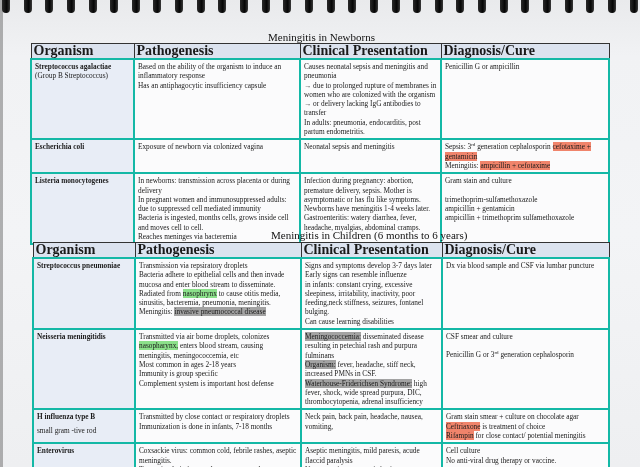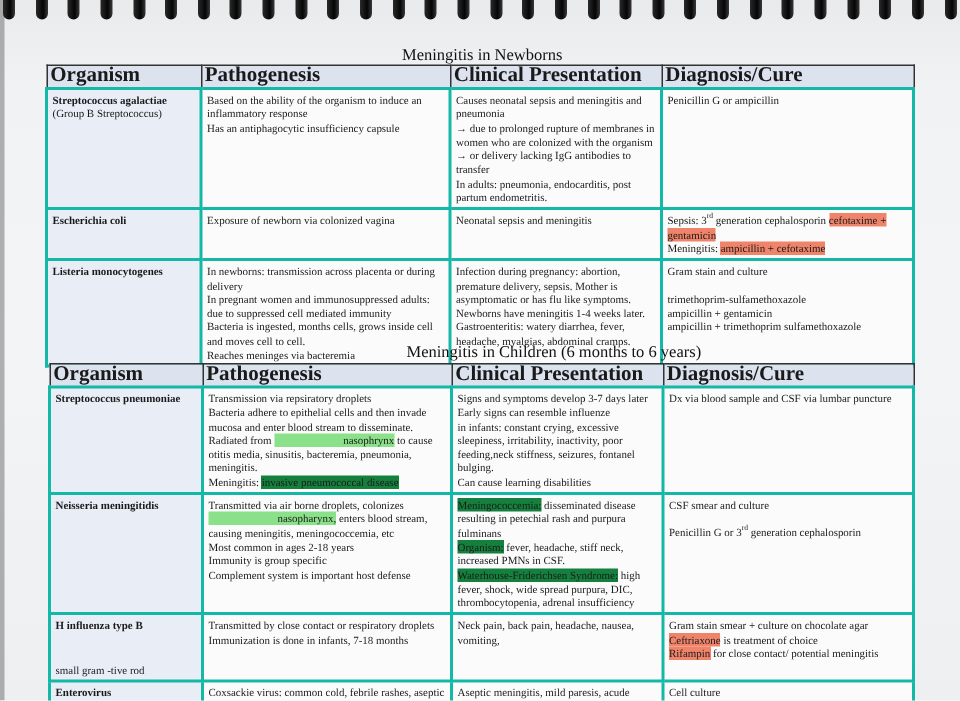--- a/index.html
+++ b/index.html
@@ -13,22 +13,22 @@
   .coil { width:8px; height:13px; border-radius:0 0 5px 5px; background:linear-gradient(90deg,#2a2a2a,#050505 60%,#3a3a3a); }
   .left-edge { position:absolute; left:0; top:0; width:3px; height:467px; background:#6a6a6a; opacity:.5; }
   .section-title { position:absolute; font-size:11px; color:#111; white-space:nowrap; }
   table { position:absolute; border-collapse:collapse; table-layout:fixed; font-size:7.3px; line-height:9.3px; }
   th { background:#dce3ef; font-weight:bold; font-size:14px; text-align:left; border:1px solid #333; padding:1px 2px; height:12px; }
   td { border:2px solid #14b8a6; vertical-align:top; padding:2px 3px; background:#fbfbfc; }
   td.org { background:#e8edf6; }
   .org-name { font-weight:bold; display:block; }
   .line { display:block;font-family:Liberation Serif, serif; }
   .hl-red { background:#f0846b; }
-  .hl-green { background:#8be08a;padding-left:46px; }
-  .hl-pink { background:#15803d; }
+  .hl-green { background:#8be08a; }
+  .hl-pink { background:#a3a3a3; }
   sup { font-size:5px; line-height:0; }
 </style>
 </head>
 <body>
 
 <div class="left-edge"></div>
 <div class="spiral">
   <div class="coil"></div>
     <div class="coil"></div>
     <div class="coil"></div>
@@ -194,21 +194,21 @@
       </td>
       <td>
         <span class="line">CSF smear and culture</span>
         <span class="line" style="height:9px"></span>
         <span class="line"><span>Penicillin G or 3</span><sup>rd</sup><span> generation cephalosporin</span></span>
       </td>
     </tr>
     <tr style="height:25px;">
       <td class="org">
         <span class="org-name">H influenza type B</span>
-        <span class="line" style="margin-top:20px">small gram -tive rod</span>
+        <span class="line" style="margin-top:4px">small gram -tive rod</span>
       </td>
       <td>
         <span class="line">Transmitted by close contact or respiratory droplets</span>
         <span class="line">Immunization is done in infants, 7-18 months</span>
       </td>
       <td>
         <span class="line">Neck pain, back pain, headache, nausea, vomiting,</span>
       </td>
       <td>
         <span class="line">Gram stain smear + culture on chocolate agar</span>

